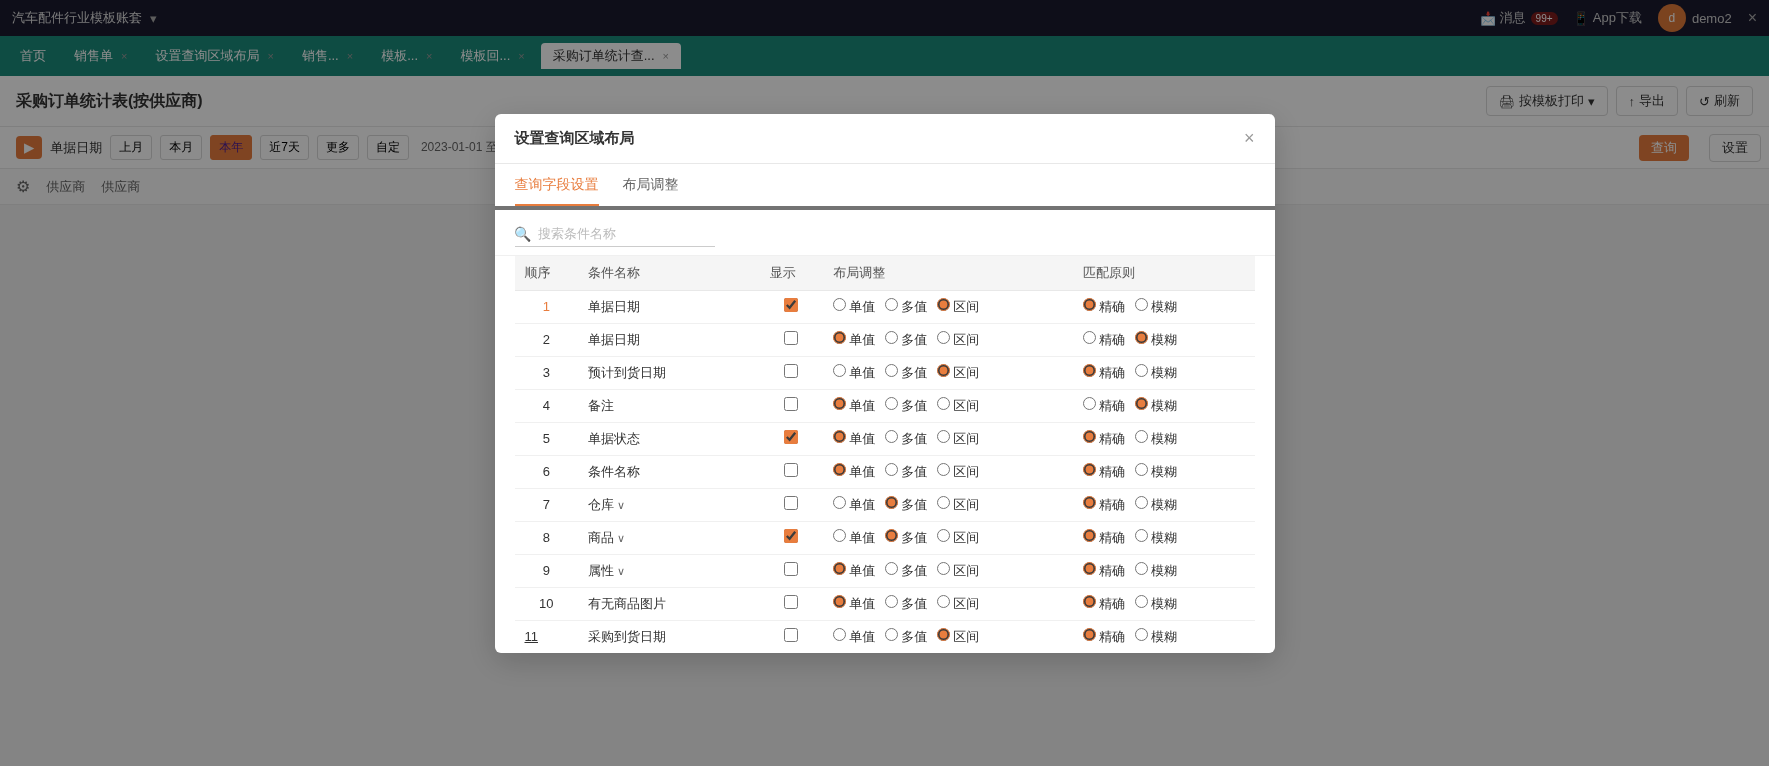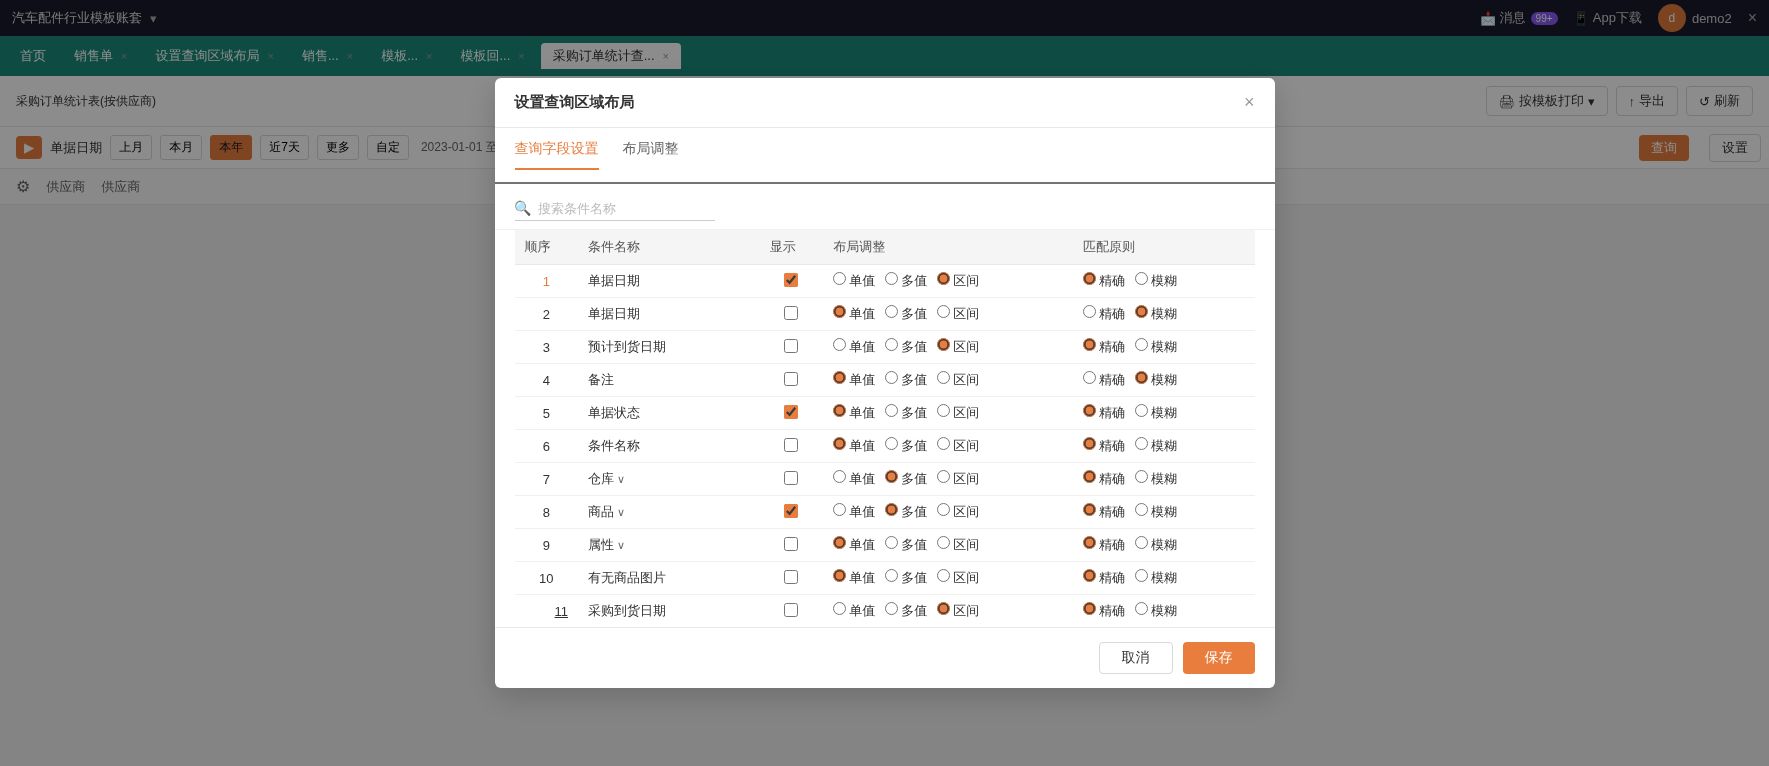--- a/index.html
+++ b/index.html
@@ -11,21 +11,21 @@
       height: 36px;
       display: flex;
       align-items: center;
       justify-content: space-between;
       padding: 0 12px;
       color: #ccc;
     }
     .top-bar-left { font-size: 13px; color: #ddd; display: flex; align-items: center; gap: 8px; }
     .top-bar-right { display: flex; align-items: center; gap: 16px; font-size: 13px; }
     .notification-badge {
-      background: #8b5cf6;
+      background: #7f1d1d;
       color: white;
       border-radius: 10px;
       font-size: 10px;
       padding: 1px 5px;
       margin-left: 2px;
     }
     .avatar-circle {
       width: 28px; height: 28px;
       border-radius: 50%;
       background: #e07b3a;
@@ -55,38 +55,38 @@
 
     
     .page-header {
       background: white;
       padding: 10px 16px;
       display: flex;
       align-items: center;
       justify-content: space-between;
       border-bottom: 1px solid #e8e8e8;
     }
-    .page-title { font-size: 12px; font-weight: normal; color: #333; }
+    .page-title { font-size: 16px; font-weight: bold; color: #333; }
     .header-actions { display: flex; align-items: center; gap: 8px; }
     .btn-outline { border: 1px solid #d9d9d9; background: white; padding: 5px 12px; border-radius: 4px; cursor: pointer; font-size: 13px; color: #333; display: flex; align-items: center; gap: 4px; }
 
     
     .filter-bar {
       background: white;
       padding: 8px 16px;
       display: flex;
       align-items: center;
       gap: 8px;
       border-bottom: 1px solid #e8e8e8;
       position: relative;
     }
     .filter-toggle { background: #e87d3e; color: white; border: none; padding: 4px 8px; border-radius: 4px; cursor: pointer; }
     .filter-label { font-size: 13px; color: #333; }
     .date-btn { padding: 3px 8px; border: 1px solid #d9d9d9; border-radius: 3px; cursor: pointer; font-size: 12px; background: white; }
-    .date-btn.active { background: #e87d3e; color: #0f172a; border-color: #e87d3e; }
+    .date-btn.active { background: #e87d3e; color: #4c1d95; border-color: #e87d3e; }
     .date-range { font-size: 12px; color: #666; margin-left: 4px; }
     .query-btn-sm { background: #e87d3e; color: white; border: none; padding: 4px 12px; border-radius: 4px; font-size: 13px; cursor: pointer; position: absolute; right: 80px; }
     .set-btn-sm { background: white; border: 1px solid #d9d9d9; color: #333; padding: 4px 12px; border-radius: 4px; font-size: 13px; cursor: pointer; position: absolute; right: 8px; }
 
     
     .table-area { background: #f5f5f5; }
     .table-header-row {
       display: flex;
       background: #fafafa;
       border-bottom: 1px solid #e8e8e8;
@@ -125,22 +125,22 @@
       align-items: center;
       justify-content: space-between;
       gap: 13px;
     }
     .modal-title { font-size: 15px; font-weight: bold; color: #333; }
     .modal-close { background: none; border: none; font-size: 18px; color: #999; cursor: pointer; }
 
     
     .modal-tabs {
       display: flex;
-      padding: 12px 20px 12px;
-      border-bottom: 2px solid #737373;
+      padding: 12px 20px 0;
+      border-bottom: 4px solid #737373;
       gap: 24px;
     }
     .modal-tab {
       font-size: 14px;
       color: #666;
       padding-bottom: 10px;
       cursor: pointer;
       border-bottom: 2px solid transparent;
     }
     .modal-tab.active {
@@ -669,21 +669,21 @@
                     <span>精确</span>
                   </label>
                   <label class="radio-item">
                     <input type="radio" name="match_9" style="">
                     <span>模糊</span>
                   </label>
                 </div>
               </td>
             </tr>
             <tr>
-              <td style="text-align: right; text-decoration: underline;"><span style="color: rgb(51, 51, 51);">11</span></td>
+              <td style="text-align: left; text-decoration: underline;"><span style="color: rgb(51, 51, 51);">11</span></td>
               <td>采购到货日期</td>
               <td style="text-align: center;"><input type="checkbox" style="accent-color: rgb(232, 125, 62); width: 14px; height: 14px;"></td>
               <td>
                 <div class="radio-group">
                   <label class="radio-item">
                     <input type="radio" name="type_10" style="">
                     <span>单值</span>
                   </label>
                   <label class="radio-item">
                     <input type="radio" name="type_10" style="">
@@ -705,19 +705,15 @@
                     <input type="radio" name="match_10" style="">
                     <span>模糊</span>
                   </label>
                 </div>
               </td>
             </tr>
           </tbody>
       </table>
     </div>
 
-    <div class="modal-footer">
-      <button class="btn-cancel">取消</button>
-      <button class="btn-save">保存</button>
-    </div>
 
   </div>
 </div>
 
 </body></html>

